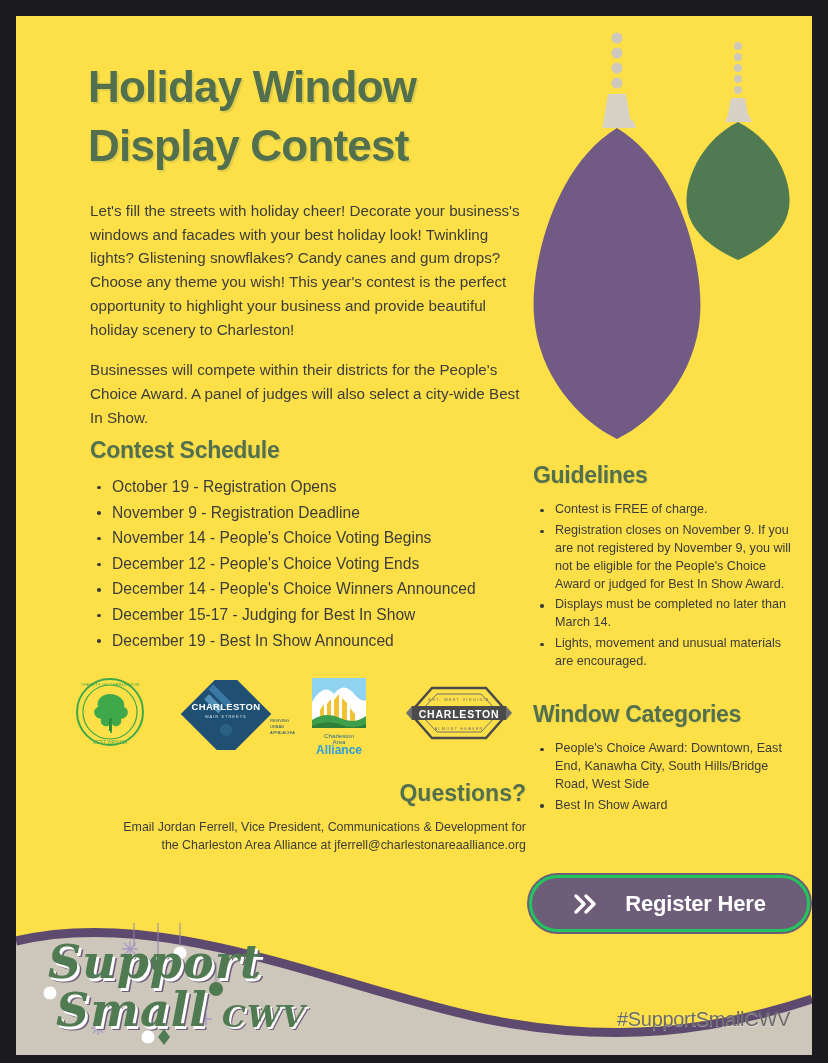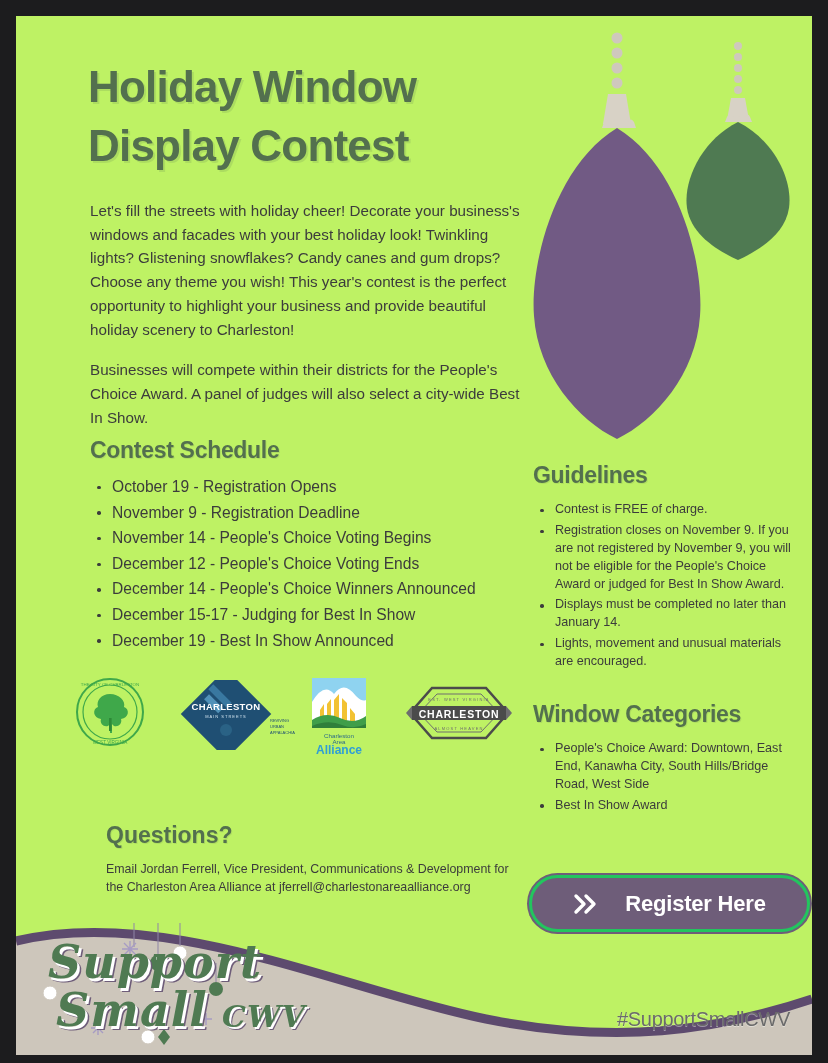--- a/index.html
+++ b/index.html
@@ -6,21 +6,21 @@
   html, body {
     width: 828px; height: 1063px;
     background: #1c1c1e;
     font-family: "Liberation Sans", sans-serif;
     overflow: hidden;
   }
   #flyer-root {
     position: absolute;
     left: 16px; top: 16px;
     width: 796px; height: 1039px;
-    background: #bef264;
+    background: #fde047;
     overflow: hidden;
   }
 
   
   .ornament-layer { position: absolute; inset: 0; pointer-events: none; }
 
   
   .title {
     position: absolute; left: 72px; top: 42px; width: 440px;
     font-size: 44px; line-height: 1.33; font-weight: 700;
@@ -56,21 +56,21 @@
 
   .awards-block { position: absolute; left: 517px; top: 685px; width: 268px; }
   .awards li { font-size: 12.6px; line-height: 1.42; margin-bottom: 3px; }
   .awards li:before { top: 0.56em; width: 3px; height: 3px; }
 
   
   .logos { position: absolute; left: 58px; top: 658px; width: 450px; height: 84px; }
   .logo-slot { position: absolute; top: 0; }
 
   
-  .q-block { position: absolute; left: 90px; top: 806px; width: 420px; }
+  .q-block { position: absolute; left: 90px; top: 764px; width: 420px; text-align: right; }
   .q-head { font-size: 23px; font-weight: 700; color: #53704e;
             text-shadow: 1px 1px 0 rgba(83,112,78,0.14); }
   .q-body { margin-top: 12px; font-size: 12.4px; line-height: 1.45; color: #3c3c3c; }
 
   
   .reg-btn {
     position: absolute; left: 513px; top: 859px;
     width: 281px; height: 57px;
     background: #6e5d79; border: 3px solid #22c55e;
     border-radius: 30px;
@@ -161,21 +161,21 @@
       <li>December 15-17 - Judging for Best In Show</li>
       <li>December 19 - Best In Show Announced</li>
     </ul>
   </section>
 
   <section class="col-right">
     <h2 class="sec-head">Guidelines</h2>
     <ul class="bul guide">
       <li>Contest is FREE of charge.</li>
       <li>Registration closes on November 9. If you are not registered by November 9, you will not be eligible for the People's Choice Award or judged for Best In Show Award.</li>
-      <li>Displays must be completed no later than January 14.</li>
+      <li>Displays must be completed no later than March 14.</li>
       <li>Lights, movement and unusual materials are encouraged.</li>
     </ul>
   </section>
 
   <section class="awards-block">
     <h2 class="sec-head">Window Categories</h2>
     <ul class="bul awards">
       <li>People's Choice Award:  Downtown, East End, Kanawha City, South Hills/Bridge Road, West Side</li>
       <li>Best In Show  Award</li>
     </ul>

